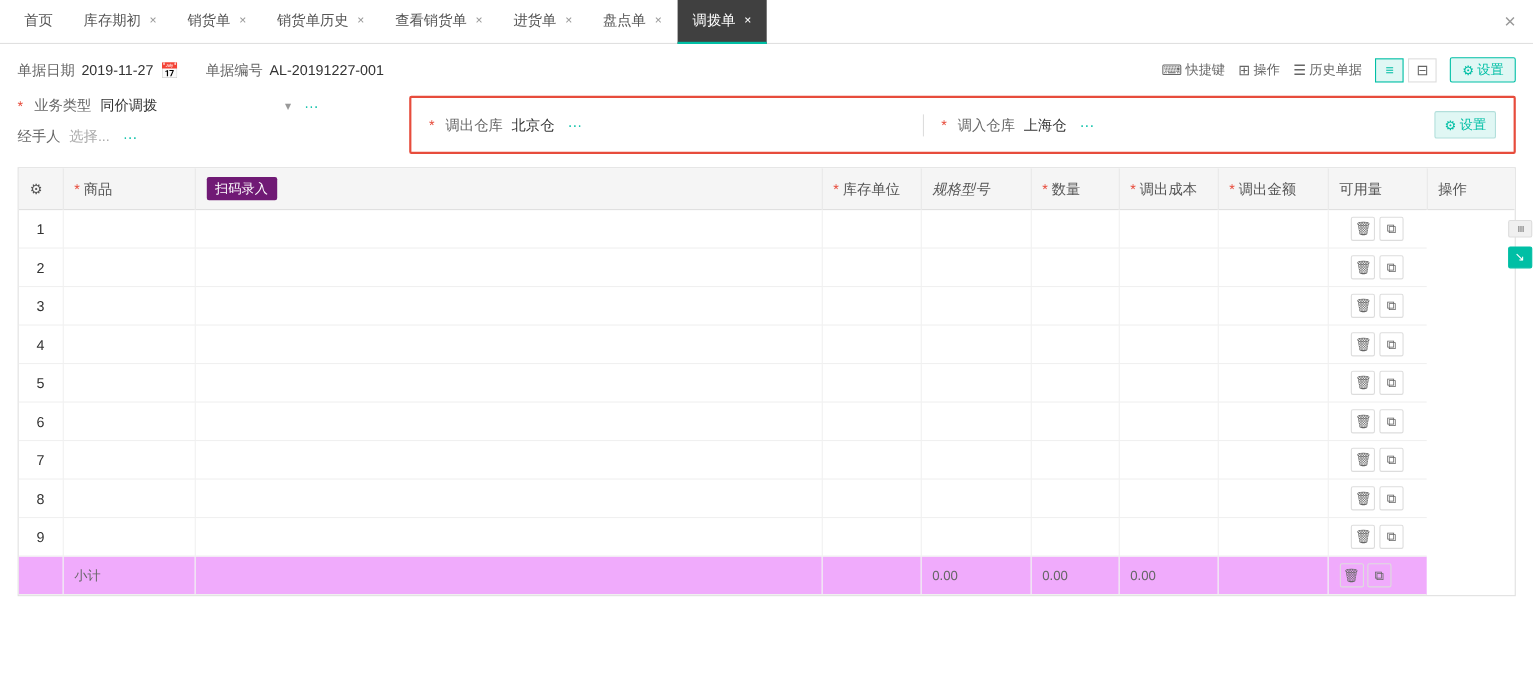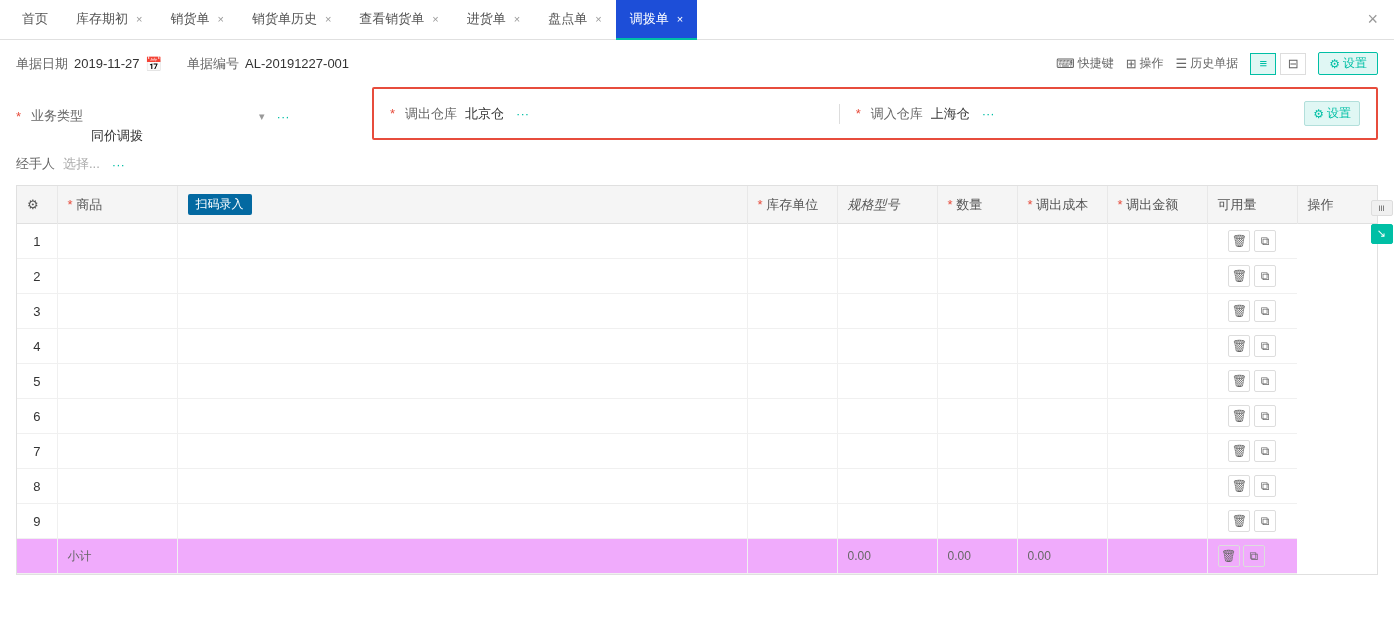--- a/index.html
+++ b/index.html
@@ -22,21 +22,21 @@
       height: 40px;
       cursor: pointer;
       font-size: 13px;
       color: #555;
       border-bottom: 2px solid transparent;
       white-space: nowrap;
       gap: 6px;
     }
     .tab-item.active {
       color: #fff;
-      background: #1d4ed8;
+      background: #404040;
       border-bottom: 2px solid #00bfa5;
     }
     .tab-close {
       font-size: 11px;
       color: #999;
       margin-left: 2px;
       cursor: pointer;
     }
     .tab-item.active .tab-close { color: #fff; }
     .tab-bar-close {
@@ -134,21 +134,20 @@
       display: flex;
       align-items: center;
       gap: 8px;
     }
     .required-star { color: #e74c3c; margin-right: 2px; }
     .field-label { color: #666; }
     .field-value { color: #333; }
     .field-select {
       display: flex; align-items: center; gap: 4px;
       min-width: 160px;
-      margin-top: 40px;
     }
     .field-select-value { color: #333; }
     .dropdown-arrow { color: #999; font-size: 11px; cursor: pointer; }
     .more-btn { color: #00bfa5; cursor: pointer; font-size: 13px; margin-left: 4px; }
     .warehouse-field {
       display: flex;
       align-items: center;
       gap: 8px;
       flex: 1;
     }
@@ -205,21 +204,21 @@
     .col-settings { width: 40px; text-align: center; }
     .col-product { width: 120px; }
     .col-unit { width: 90px; }
     .col-spec { width: 100px; font-style: italic; }
     .col-qty { width: 80px; }
     .col-cost { width: 90px; }
     .col-amount { width: 100px; }
     .col-available { width: 90px; }
     .col-ops { width: 80px; text-align: center; }
     .scan-btn {
-      background: #0369a1;
+      background: #701a75;
       color: #fff;
       border: none;
       padding: 2px 8px;
       border-radius: 2px;
       font-size: 12px;
       cursor: pointer;
     }
     .op-btn {
       background: none;
       border: 1px solid #ddd;

